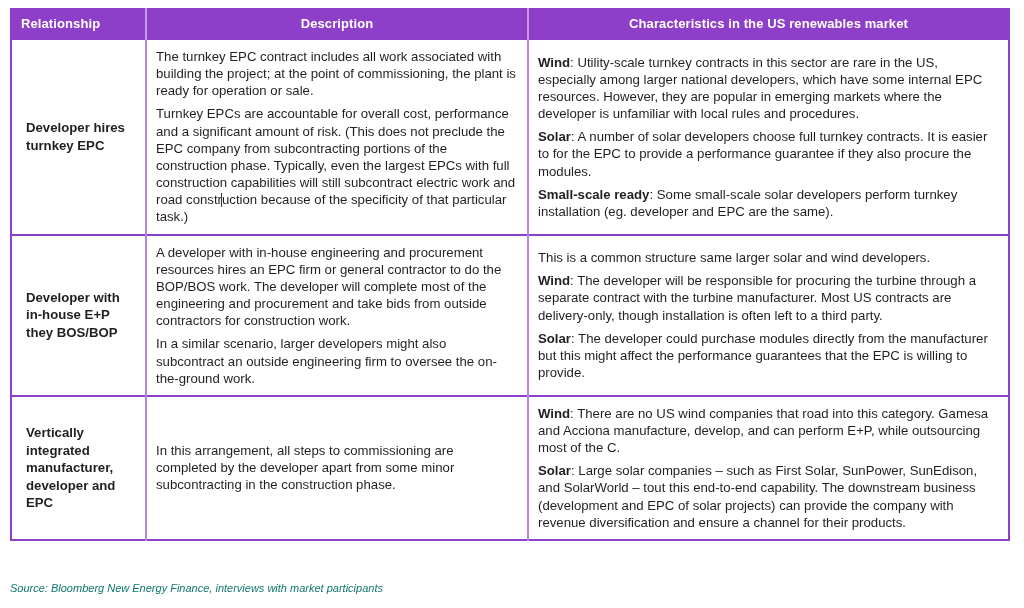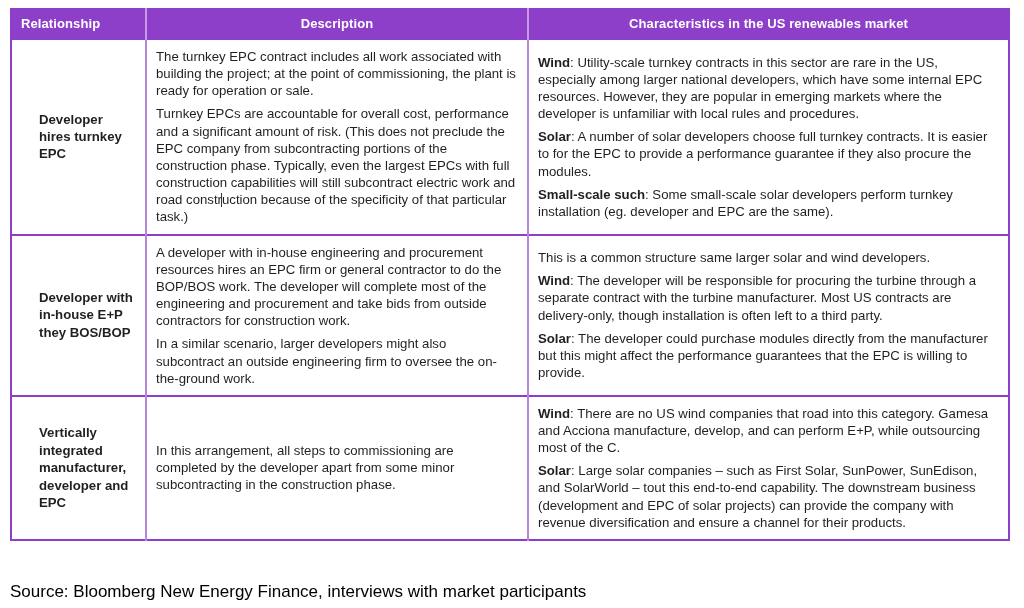--- a/index.html
+++ b/index.html
@@ -58,21 +58,21 @@
     line-height: 1.30;
     border-top: 2px solid #8e3fc9;
     border-left: 2px solid #b885dd;
     background: #ffffff;
   }
   tbody td.col-first {
     border-left: none;
     font-weight: bold;
     font-size: 13.2px;
     line-height: 1.32;
-    padding-left: 27px;
+    padding-left: 14px;
   }
   tbody tr:first-child td {
     border-top: 2px solid #8e3fc9;
   }
   td.desc { vertical-align: middle; }
   td.chars { vertical-align: middle; }
 
   p.blk {
     margin: 0 0 0 0;
   }
@@ -88,22 +88,23 @@
     width: 0;
     border-left: 1px solid #333;
     height: 1.05em;
     vertical-align: -0.22em;
     margin: 0 -0.5px;
   }
   .source {
     position: absolute;
     left: 10px;
     top: 582px;
-    font-size: 17px;
-    color: #000000;
+    font-size: 11px;
+    font-style: italic;
+    color: #0f766e;
     white-space: nowrap;
   }
 </style>
 </head>
 <body>
 
 <div class="page">
 
   <div class="table-wrap">
     <table class="epc-table">
@@ -123,21 +124,21 @@
 
         <tr>
           <td class="col-first">Developer hires turnkey EPC</td>
           <td class="desc">
             <p class="blk">The turnkey EPC contract includes all work associated with building the project; at the point of commissioning, the plant is ready for operation or sale.</p>
             <p class="blk"><span>Turnkey EPCs are accountable for overall cost, performance and a significant amount of risk. (This does not preclude the EPC company from subcontracting portions of the construction phase. Typically, even the largest EPCs with full construction capabilities will still subcontract electric work and road constr</span><span class="caret"></span><span>uction because of the specificity of that particular task.)</span></p>
           </td>
           <td class="chars">
             <p class="blk"><span class="lead">Wind</span><span>: Utility-scale turnkey contracts in this sector are rare in the US, especially among larger national developers, which have some internal EPC resources. However, they are popular in emerging markets where the developer is unfamiliar with local rules and procedures.</span></p>
             <p class="blk"><span class="lead">Solar</span><span>: A number of solar developers choose full turnkey contracts. It is easier to for the EPC to provide a performance guarantee if they also procure the modules.</span></p>
-            <p class="blk"><span class="lead">Small-scale such</span><span>: Some small-scale solar developers perform turnkey installation (eg. developer and EPC are the same).</span></p>
+            <p class="blk"><span class="lead">Small-scale ready</span><span>: Some small-scale solar developers perform turnkey installation (eg. developer and EPC are the same).</span></p>
           </td>
         </tr>
 
         <tr>
           <td class="col-first">Developer with in-house E+P they BOS/BOP</td>
           <td class="desc">
             <p class="blk">A developer with in-house engineering and procurement resources hires an EPC firm or general contractor to do the BOP/BOS work. The developer will complete most of the engineering and procurement and take bids from outside contractors for construction work.</p>
             <p class="blk">In a similar scenario, larger developers might also subcontract an outside engineering firm to oversee the on-the-ground work.</p>
           </td>
           <td class="chars">

